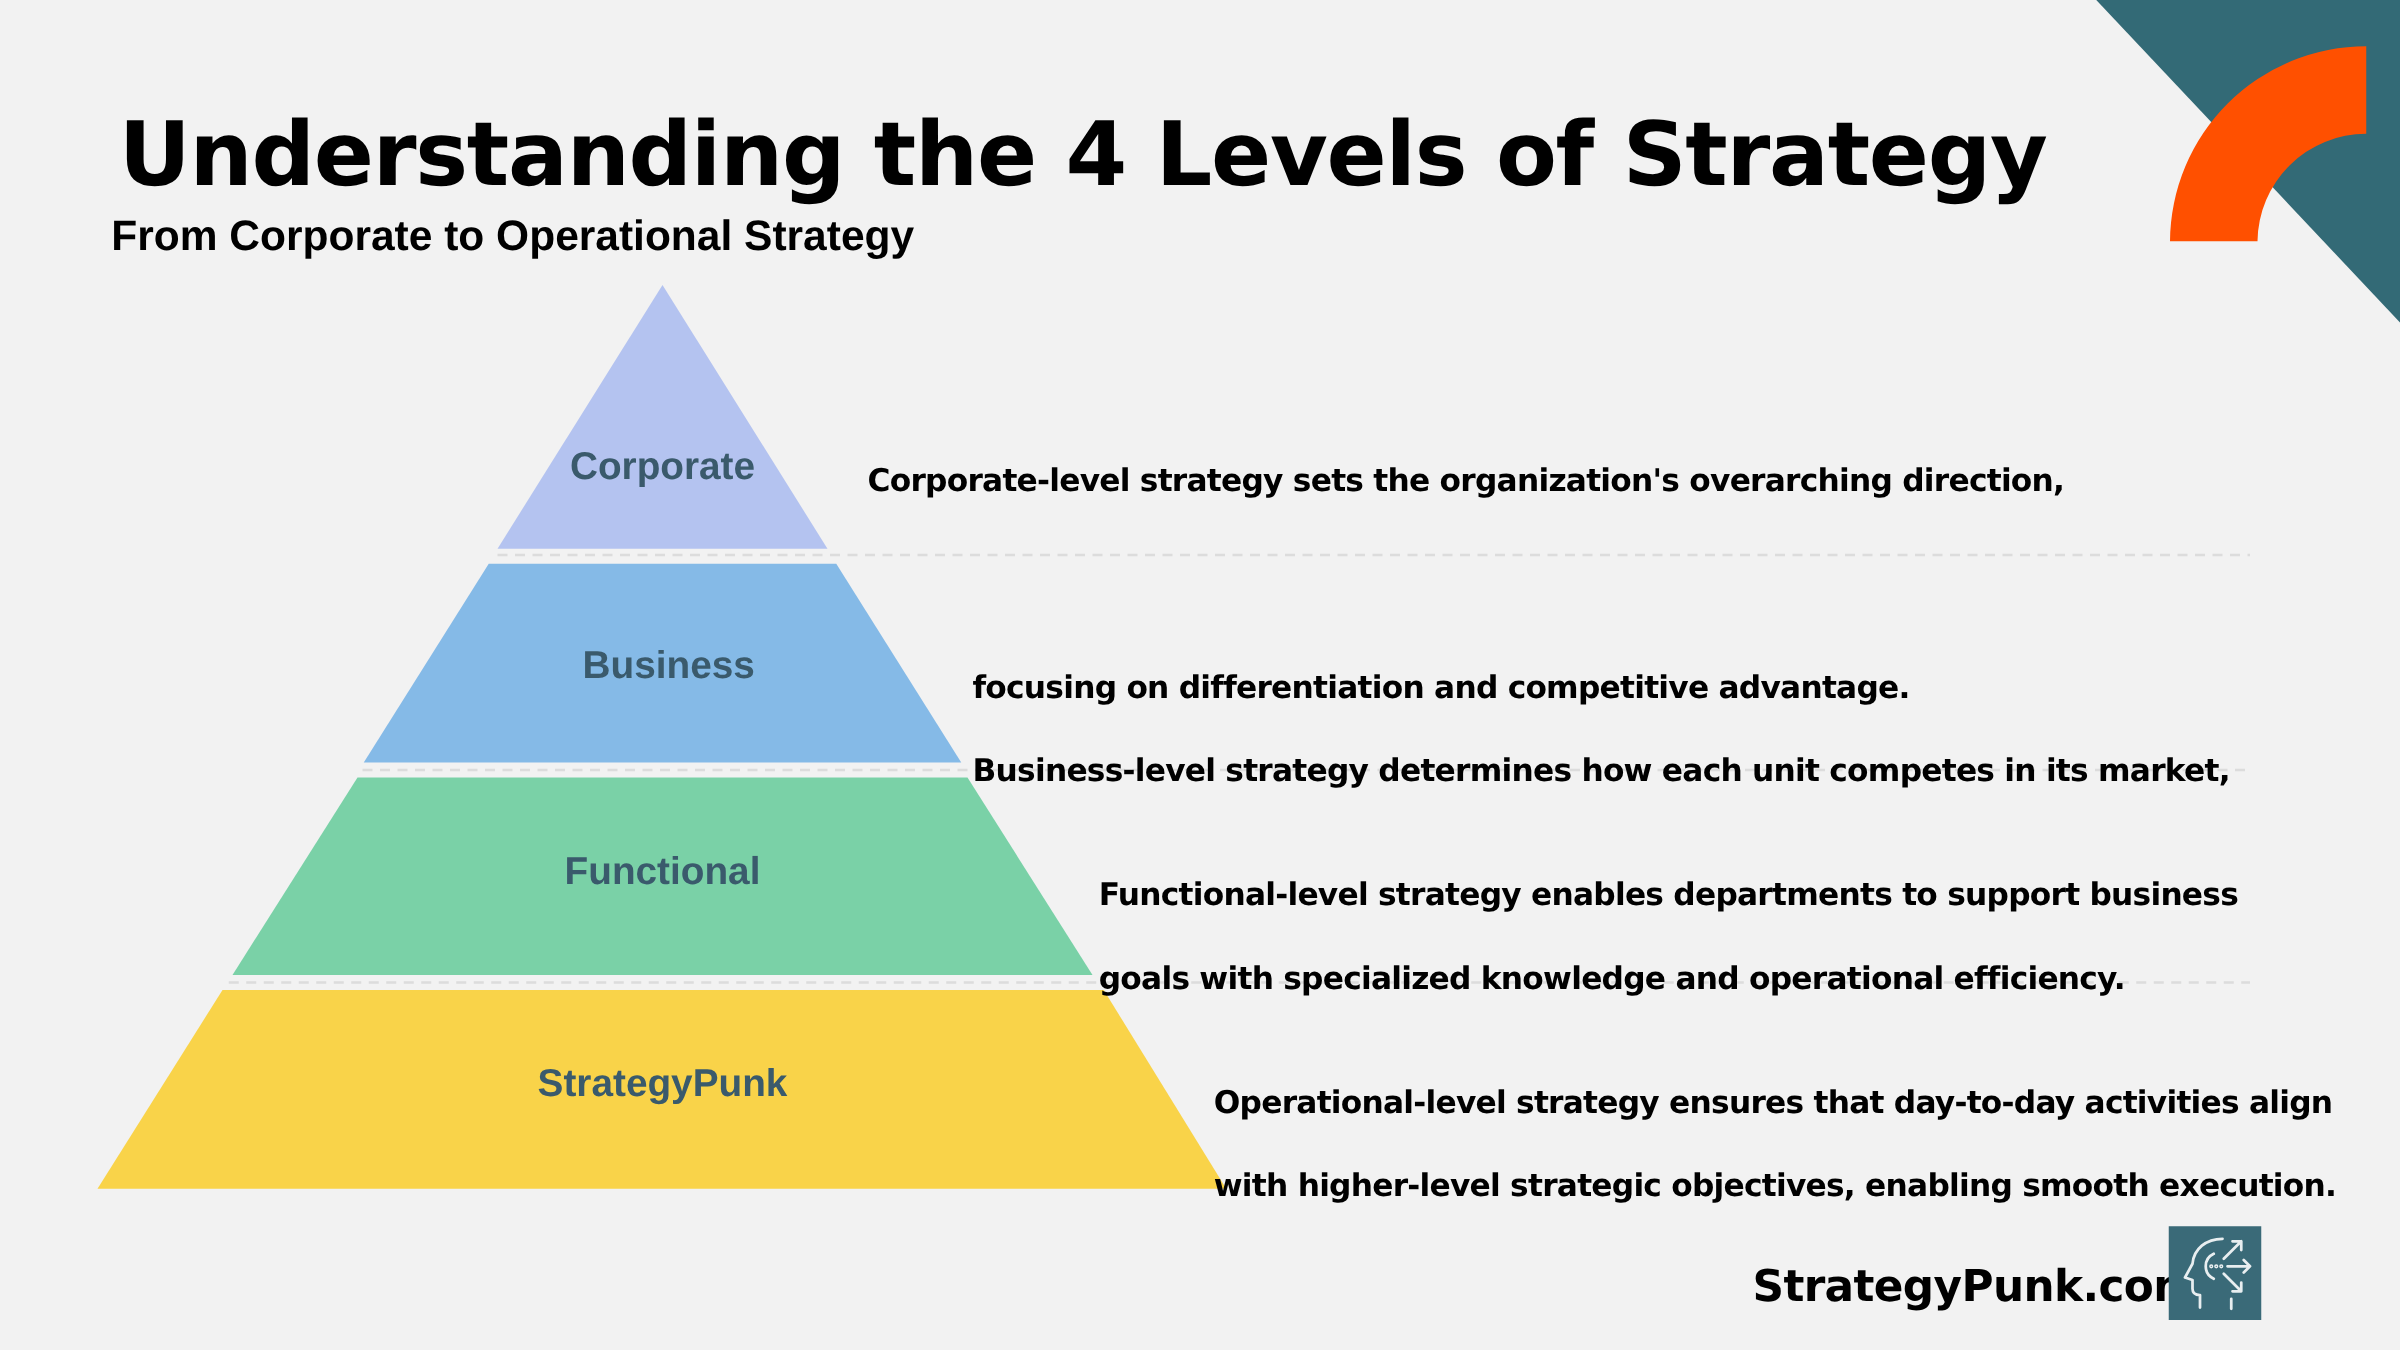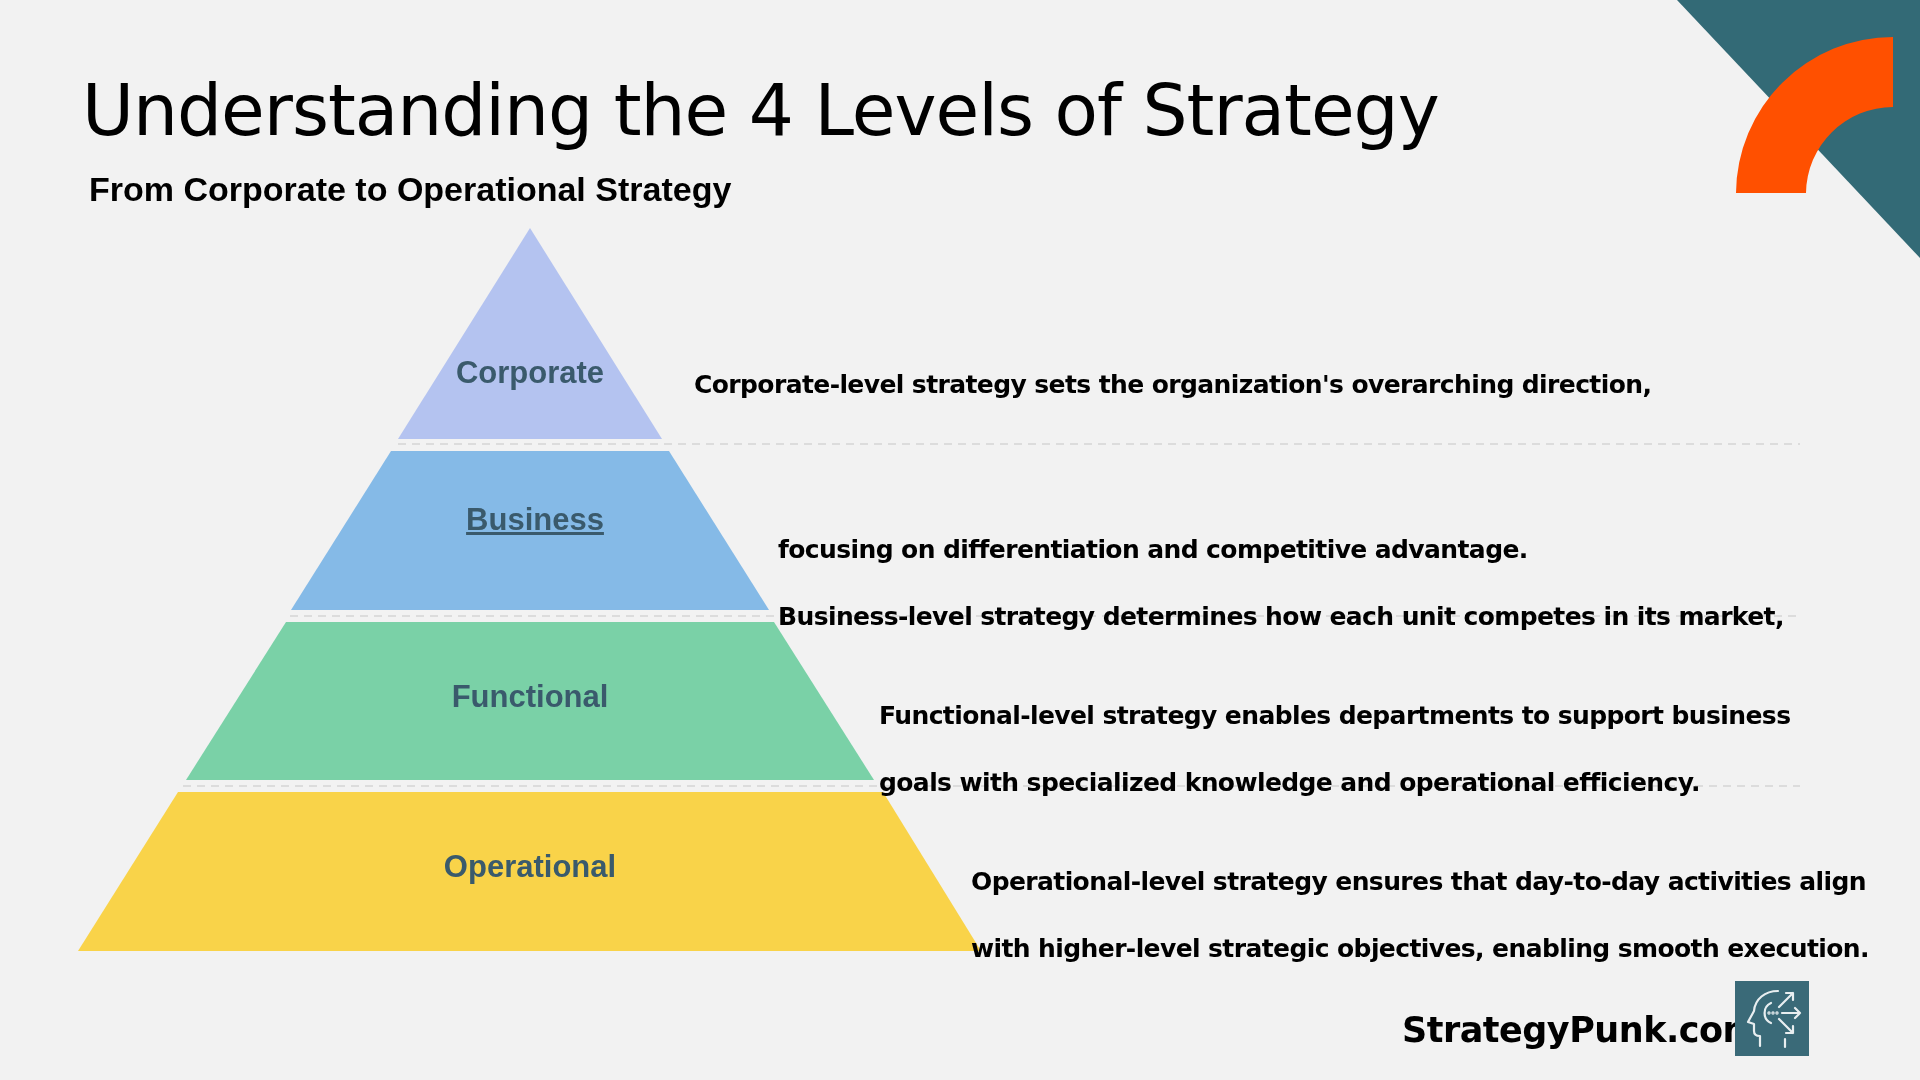--- a/index.html
+++ b/index.html
@@ -5,22 +5,22 @@
   html, body { margin: 0; padding: 0; }
   body {
     width: 1920px; height: 1080px; overflow: hidden;
     background: #f2f2f2; position: relative;
     font-family: "Liberation Sans", "DejaVu Sans", sans-serif;
     color: #000;
   }
   .title {
     position: absolute; left: 78px; top: 62px;
     font-family: "DejaVu Sans", "Liberation Sans", sans-serif;
-    font-weight: normal; font-size: 71px; letter-spacing: -1px;
-    margin: 4px; line-height: 90px; white-space: nowrap;
+    font-weight: bold; font-size: 71px; letter-spacing: -1px;
+    margin: 17px; line-height: 90px; white-space: nowrap;
   }
   .subtitle {
     position: absolute; left: 78px; top: 158px;
     font-family: "Liberation Sans", "DejaVu Sans", sans-serif;
     font-weight: bold; font-size: 34px; margin: 11px; line-height: 40px;
     white-space: nowrap;
   }
   .corner { position: absolute; left: 0; top: 0; width: 1920px; height: 1080px; pointer-events: none; }
   .pyramid { position: absolute; left: 0; top: 0; width: 1920px; height: 1080px; }
   .level-label {
@@ -60,23 +60,23 @@
   <polygon points="530,228 662,439 398,439" fill="#b4c3f0"></polygon>
   <line x1="398" y1="444" x2="1800" y2="444" stroke="#dcdcdc" stroke-width="2" stroke-dasharray="8,6"></line>
   <polygon points="391,451 669,451 769,610 291,610" fill="#85bae7"></polygon>
   <line x1="290" y1="616" x2="1798" y2="616" stroke="#dcdcdc" stroke-width="2" stroke-dasharray="8,6"></line>
   <polygon points="286,622 774,622 874,780 186,780" fill="#7ad1a7"></polygon>
   <line x1="183" y1="786" x2="1800" y2="786" stroke="#dcdcdc" stroke-width="2" stroke-dasharray="8,6"></line>
   <polygon points="178,792 883,792 981,951 78,951" fill="#f9d349"></polygon>
 </svg>
 
 <div class="level-label" style="left:530px; top:373px;">Corporate</div>
-<div class="level-label" style="left:535px; top:520px;text-decoration:underline;">Business</div>
+<div class="level-label" style="left:535px; top:532px;">Business</div>
 <div class="level-label" style="left:530px; top:697px;">Functional</div>
-<div class="level-label" style="left:530px; top:867px;">Operational</div>
+<div class="level-label" style="left:530px; top:867px;">StrategyPunk</div>
 
 <div class="desc" style="left:694px; top:334px;">
   <span>Corporate-level strategy sets the organization's overarching direction,</span>
 </div>
 <div class="desc" style="left:778px; top:499px;">
   <span>focusing on differentiation and competitive advantage.</span>
   <span>Business-level strategy determines how each unit competes in its market,</span>
 </div>
 <div class="desc" style="left:879px; top:665px;">
   <span>Functional-level strategy enables departments to support business</span>

